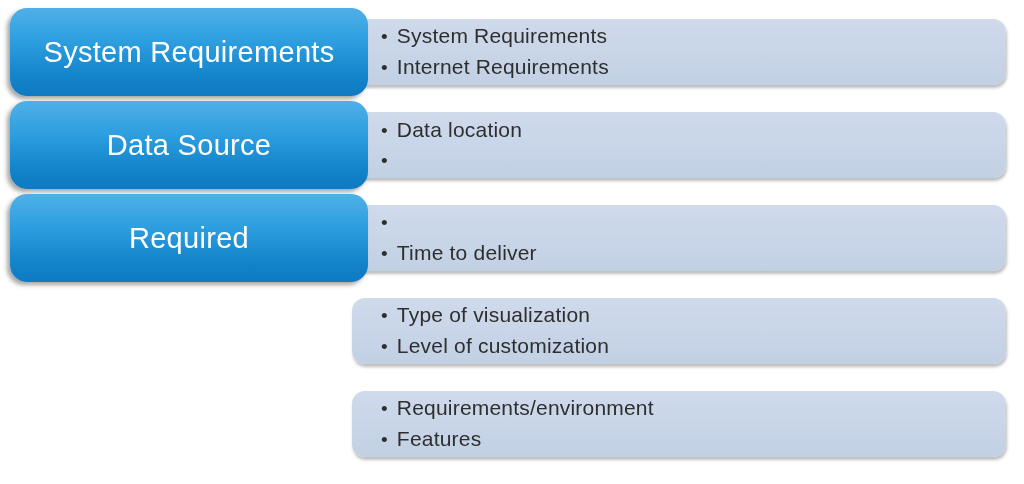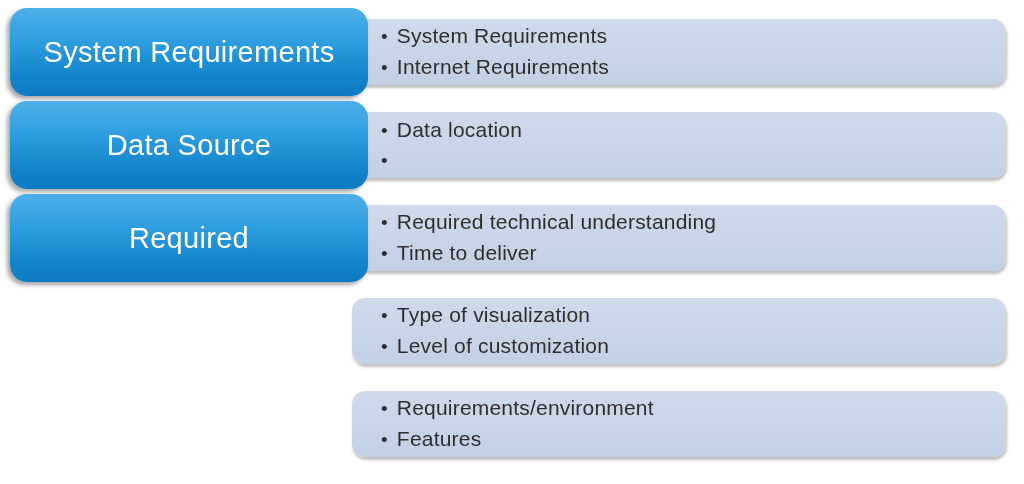--- a/index.html
+++ b/index.html
@@ -105,21 +105,20 @@
     </div>
     <div class="pill">
       <span class="pill-label">Data Source</span>
     </div>
   </div>
 
   <div class="row">
     <div class="panel">
       <div class="bullet-line">
         <span class="dot">•</span>
-        <span>Required technical understanding</span>
       </div>
       <div class="bullet-line">
         <span class="dot">•</span>
         <span>Time to deliver</span>
       </div>
     </div>
     <div class="pill">
       <span class="pill-label">Required</span>
     </div>
   </div>

